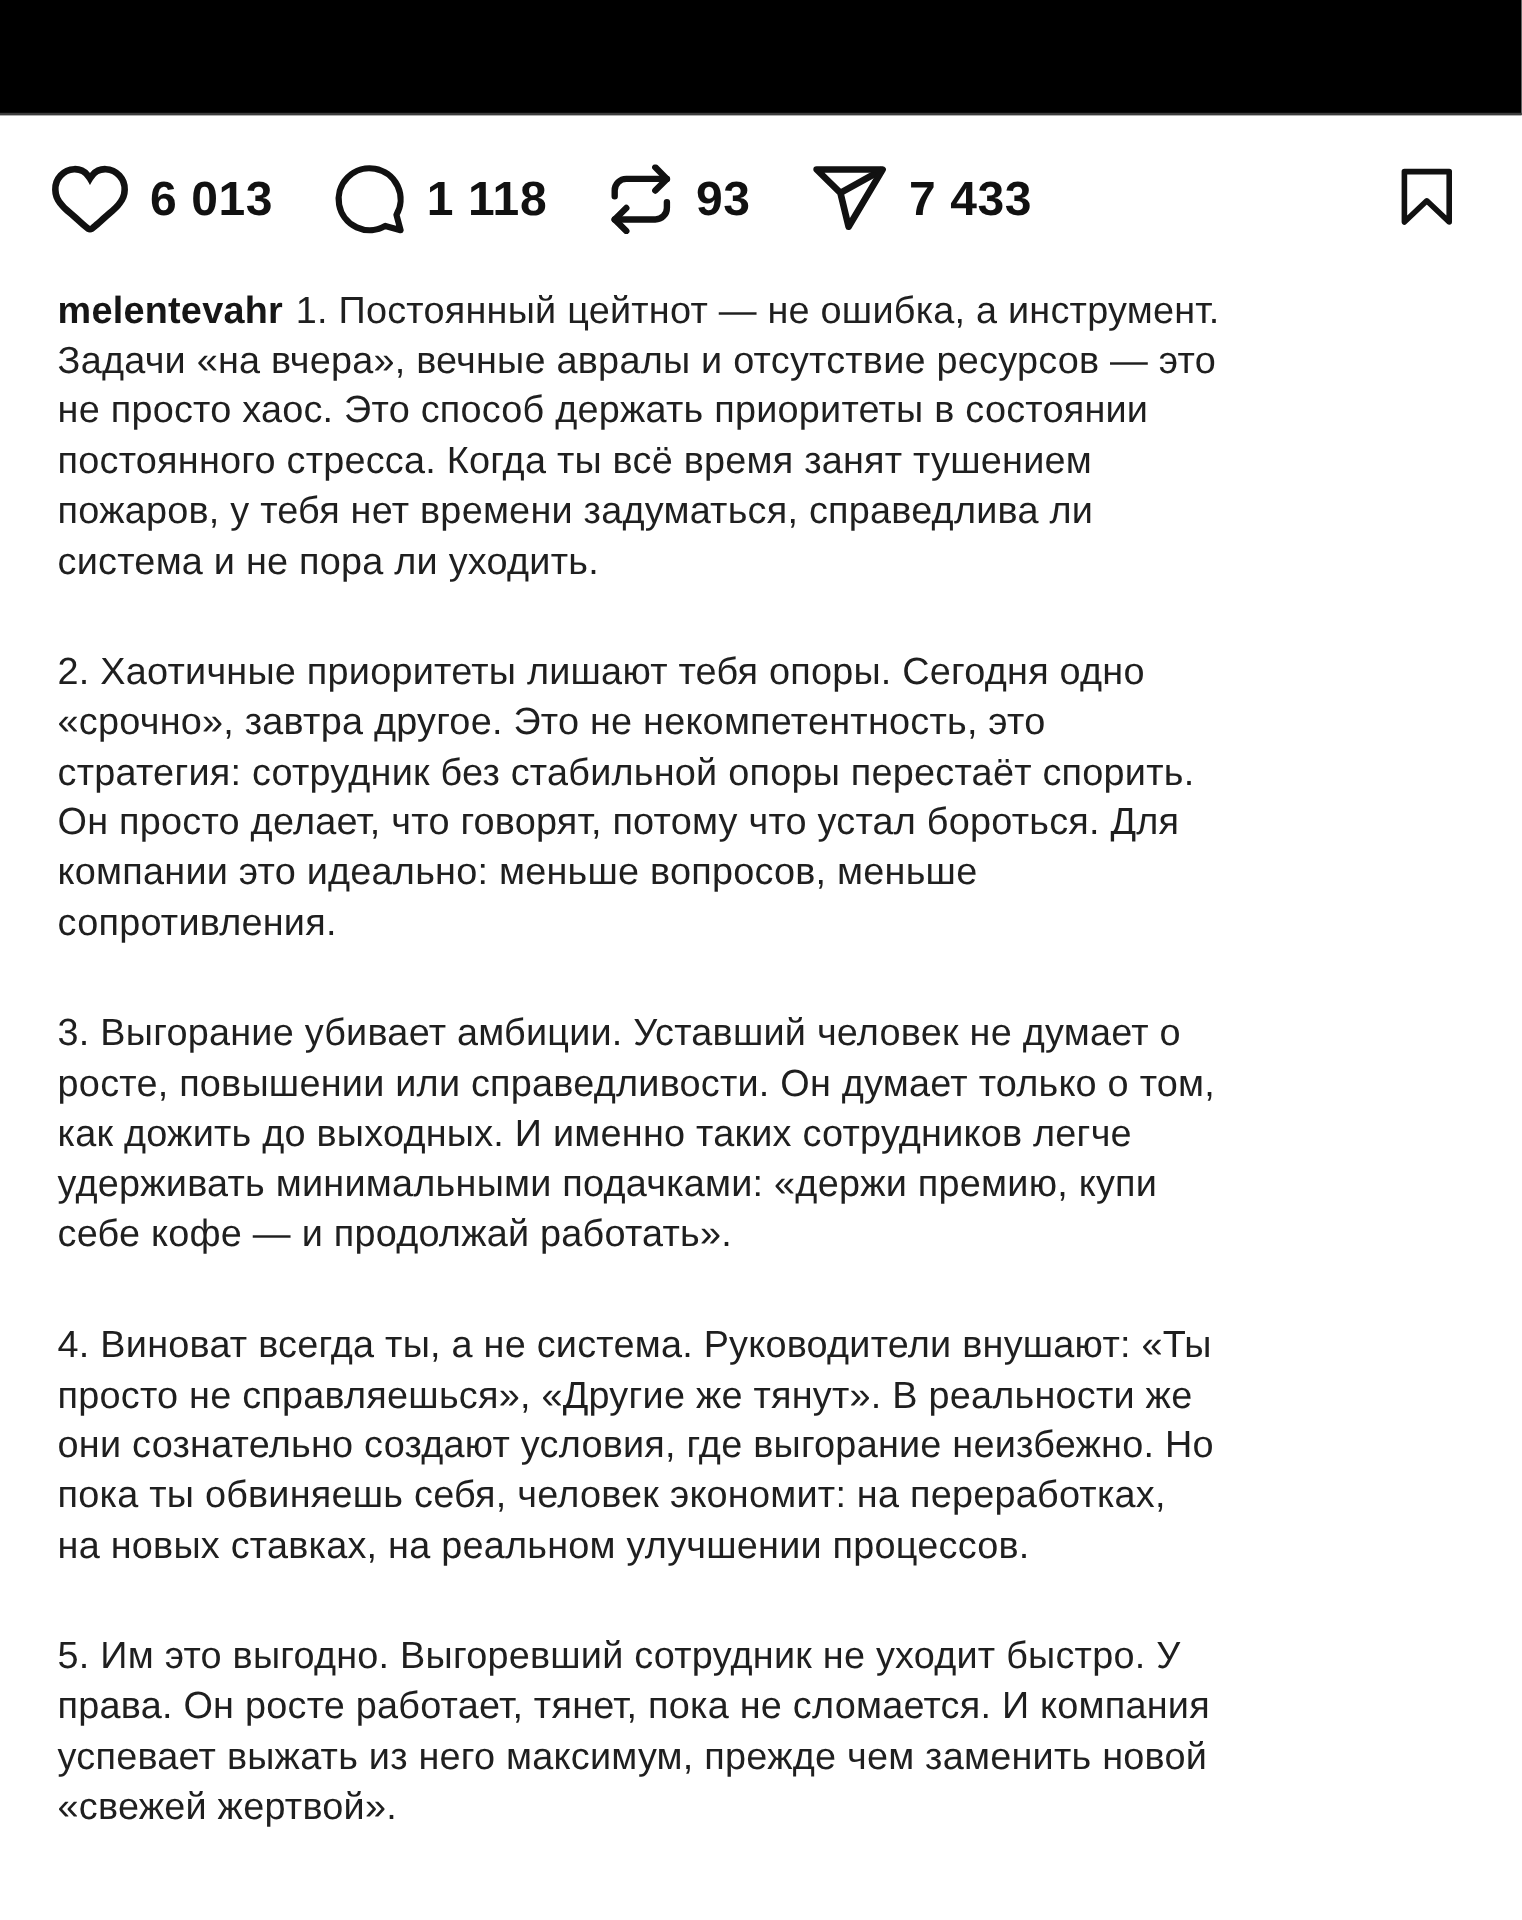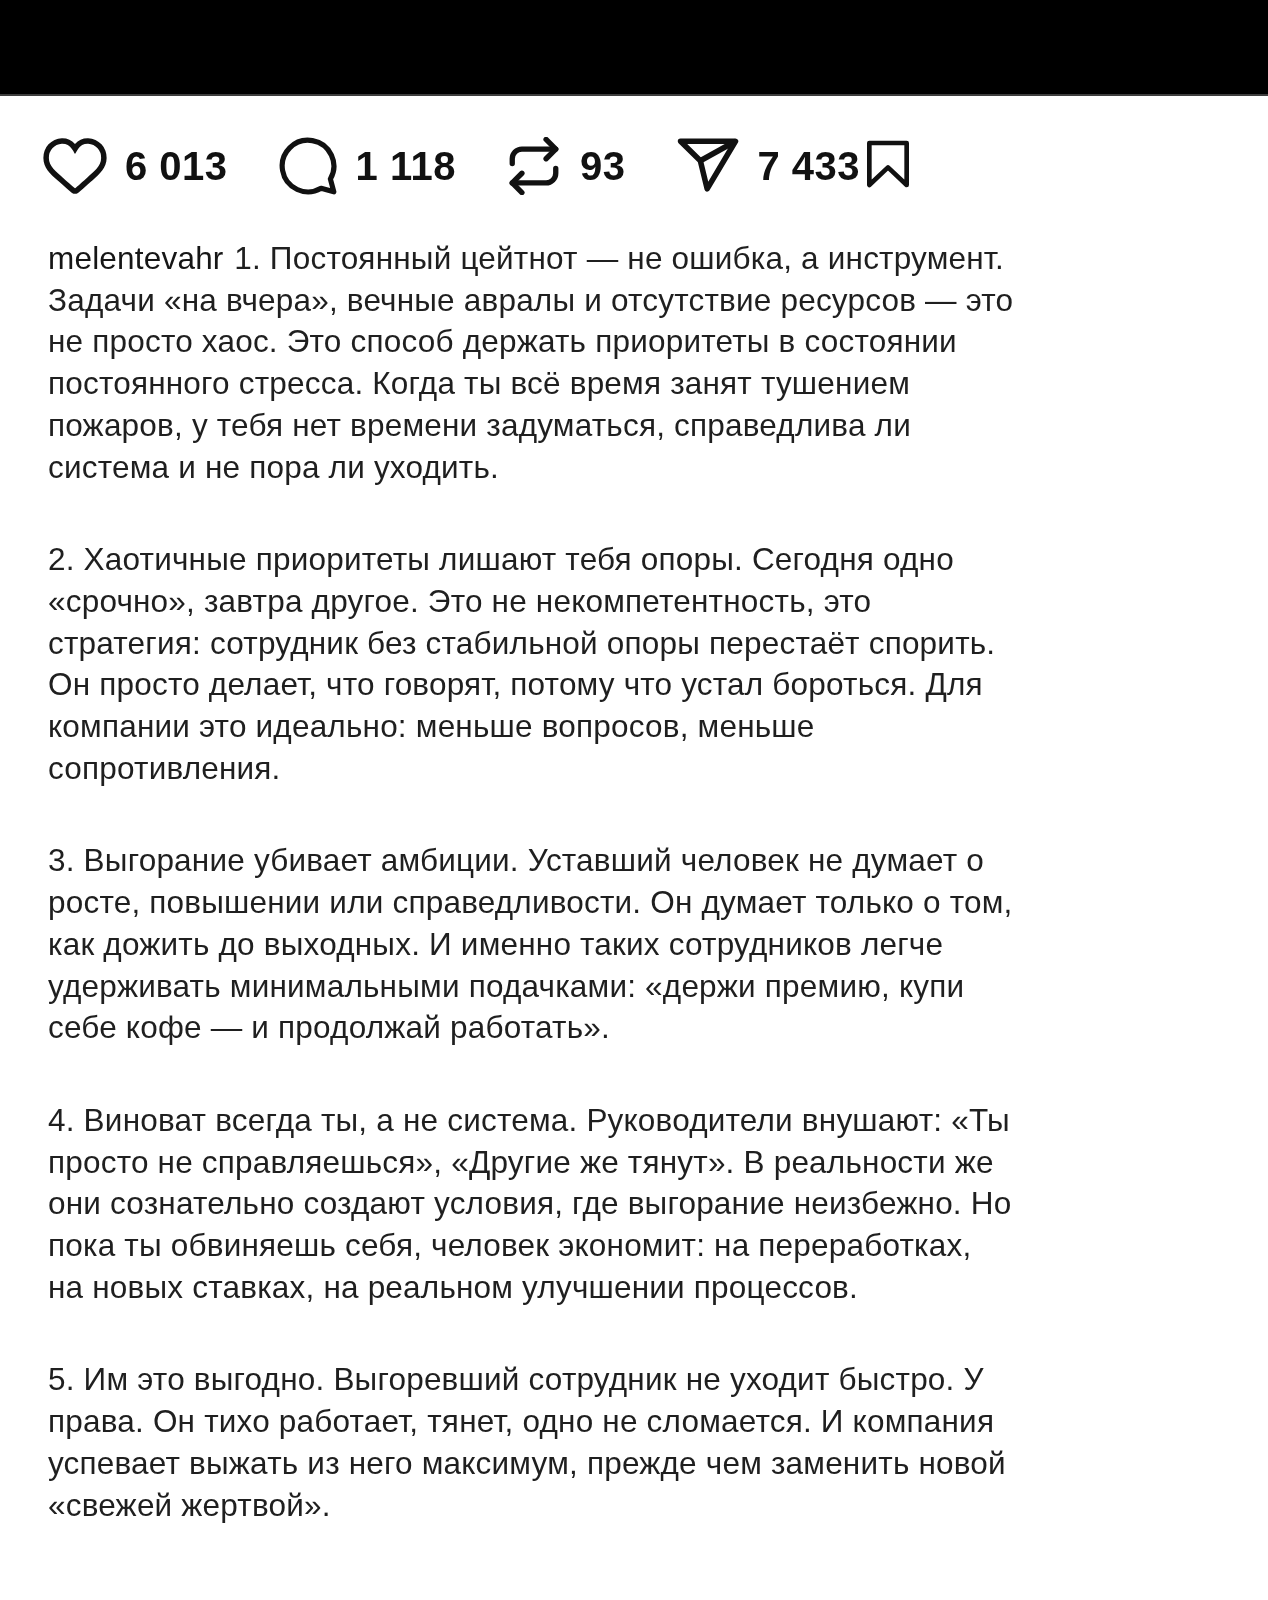--- a/index.html
+++ b/index.html
@@ -14,21 +14,21 @@
 
   
   .photo {
     width: 100%; height: 96px;
     background: #000;
     border-bottom: 2px solid #3d3d3d;
   }
 
   
   .action-bar {
-    display: flex; align-items: flex-start; 
+    display: flex; align-items: flex-start; justify-content: space-between;
     padding: 37px 51px 0 42px;
     height: 112px;
   }
   .left-actions { display: flex; align-items: center; gap: 49px; }
   .action-group { display: flex; align-items: center; gap: 17px; }
   .icon { display: inline-flex; align-items: center; justify-content: center; }
   .icon svg { display: block; }
   .count {
     font-size: 40px; font-weight: 700; color: #111111;
     letter-spacing: .5px; line-height: 64px;
@@ -40,21 +40,21 @@
     padding: 0 48px;
     margin-top: 30px;
     font-size: 31.5px;
     line-height: 41.7px;
     letter-spacing: .2px;
     color: #1f1f1f;
   }
   .para { margin-bottom: 51px; }
   .para:last-child { margin-bottom: 0; margin-top: 26px; }
   .cap-line { white-space: nowrap; }
-  .username { font-weight: 400; color: #161616; margin-right: .34em; }
+  .username { font-weight: 700; color: #161616; margin-right: .34em; }
 </style>
 </head>
 <body>
 
 <div class="screen">
 
   <div class="photo"></div>
 
   <div class="action-bar">
     <div class="left-actions">
@@ -147,19 +147,19 @@
     <div class="para">
       <div class="cap-line">4. Виноват всегда ты, а не система. Руководители внушают: «Ты</div>
       <div class="cap-line">просто не справляешься», «Другие же тянут». В реальности же</div>
       <div class="cap-line">они сознательно создают условия, где выгорание неизбежно. Но</div>
       <div class="cap-line">пока ты обвиняешь себя, человек экономит: на переработках,</div>
       <div class="cap-line">на новых ставках, на реальном улучшении процессов.</div>
     </div>
 
     <div class="para">
       <div class="cap-line">5. Им это выгодно. Выгоревший сотрудник не уходит быстро. У</div>
-      <div class="cap-line">права. Он тихо работает, тянет, одно не сломается. И компания</div>
+      <div class="cap-line">права. Он росте работает, тянет, пока не сломается. И компания</div>
       <div class="cap-line">успевает выжать из него максимум, прежде чем заменить новой</div>
       <div class="cap-line">«свежей жертвой».</div>
     </div>
 
   </div>
 </div>
 
 </body></html>

